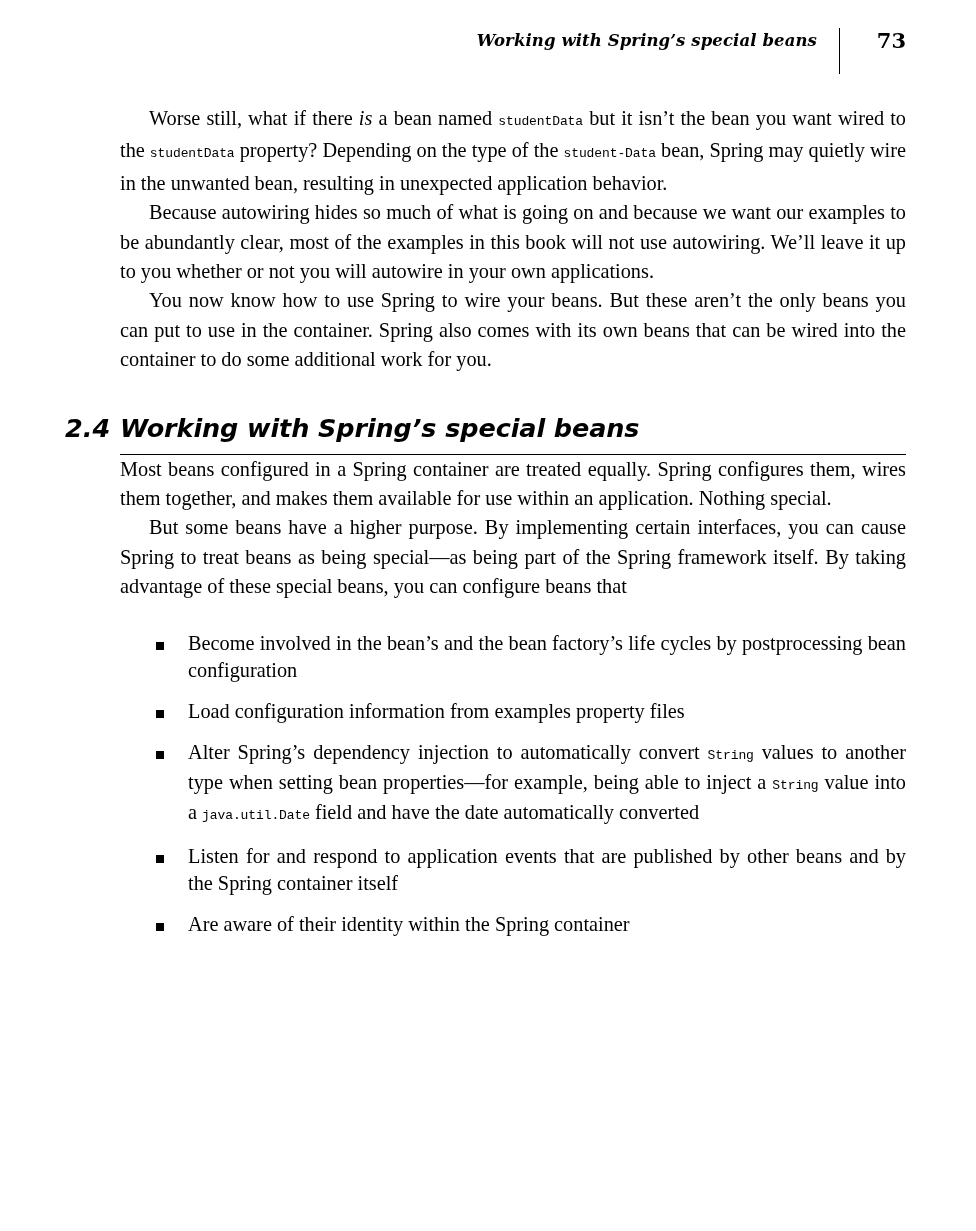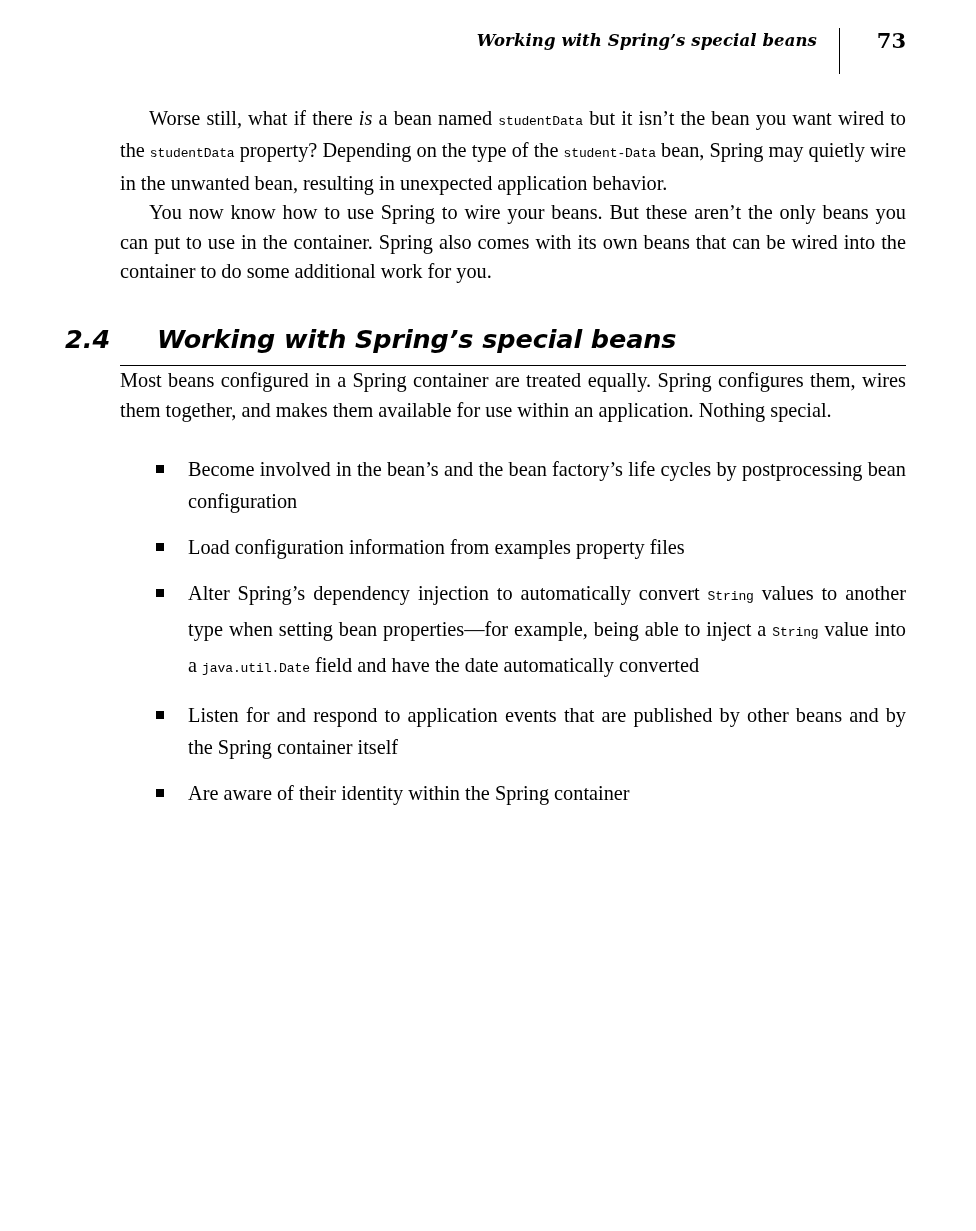--- a/index.html
+++ b/index.html
@@ -91,21 +91,20 @@
   .section-head {
     margin-top: 38px;
     display: flex;
     align-items: baseline;
     font-family: "DejaVu Sans", sans-serif;
     font-weight: bold;
     font-style: italic;
     font-size: 25.5px;
     color: #000;
     margin-left: -55px;
-    gap: 37px;
   }
   .section-num {
     width: 55px;
     flex: 0 0 55px;
     font-family: "DejaVu Sans", sans-serif;
     font-weight: bold;
     font-style: italic;
     font-size: 25.5px;
   }
   .section-title {
@@ -126,21 +125,21 @@
   ul.bullets {
     list-style: none;
     margin: 28px 0 0 0;
     padding: 0 0 0 36px;
   }
   ul.bullets li {
     position: relative;
     padding-left: 32px;
     margin-bottom: 14px;
     font-size: 20.3px;
-    line-height: 32px;
+    line-height: 27px;
     text-align: justify;
   }
   ul.bullets li:last-child { margin-bottom: 8px; }
   ul.bullets li .sq {
     position: absolute;
     left: 0;
     top: 12px;
     width: 8px;
     height: 8px;
     background: #000;
@@ -156,31 +155,33 @@
     <div class="runhead-title">Working with Spring’s special beans</div>
     <div class="runhead-rule"></div>
     <div class="runhead-page">73</div>
   </div>
 
   <div class="content">
 
     <p class="body indent"><span>Worse still, what if there </span><em class="it">is</em><span> a bean named </span><code>studentData</code><span> but it isn’t the bean you want wired to the </span><code>studentData</code><span> property? Depending on the type of the </span><code>student-Data</code><span> bean, Spring may quietly wire in the unwanted bean, resulting in unexpected application behavior.</span></p>
 
 
+    <p class="body indent">Because autowiring hides so much of what is going on and because we want our examples to be abundantly clear, most of the examples in this book will not use autowiring. We’ll leave it up to you whether or not you will autowire in your own applications.</p>
 
     <p class="body indent">You now know how to use Spring to wire your beans. But these aren’t the only beans you can put to use in the container. Spring also comes with its own beans that can be wired into the container to do some additional work for you.</p>
 
     <div class="section-head">
       <span class="section-num">2.4</span>
       <span class="section-title">Working with Spring’s special beans</span>
     </div>
     <div class="section-rule"></div>
 
     <p class="body after-head">Most beans configured in a Spring container are treated equally. Spring configures them, wires them together, and makes them available for use within an application. Nothing special.</p>
 
+    <p class="body indent">But some beans have a higher purpose. By implementing certain interfaces, you can cause Spring to treat beans as being special—as being part of the Spring framework itself. By taking advantage of these special beans, you can configure beans that</p>
 
     <ul class="bullets">
       <li>
         <span class="sq"></span>
         <span>Become involved in the bean’s and the bean factory’s life cycles by postprocessing bean configuration</span>
       </li>
       <li class="nojustify">
         <span class="sq"></span>
         <span>Load configuration information from examples property files</span>
       </li>

